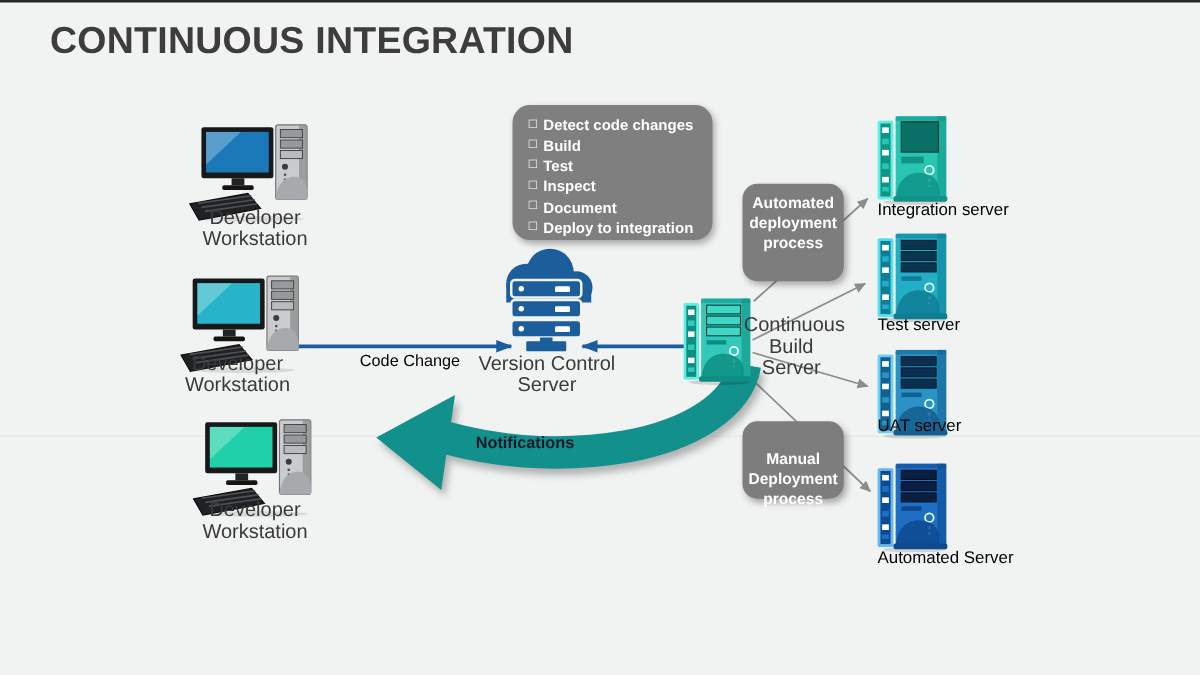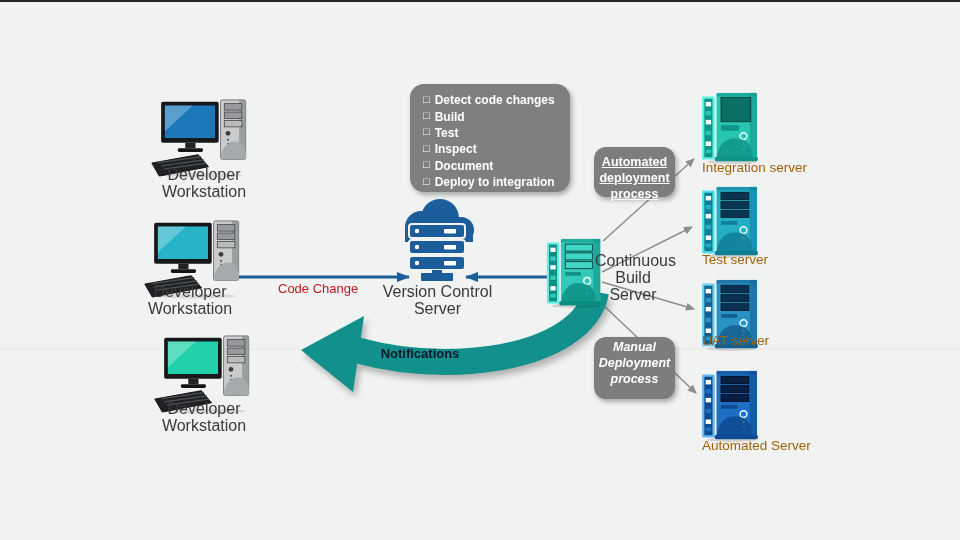--- a/index.html
+++ b/index.html
@@ -11,61 +11,62 @@
   .topbar { position:absolute; left:0; top:0; width:960px; height:2px; background:#262626; }
   .title {
     position:absolute; left:40px; top:16px; font-size:30px; font-weight:bold;
     color:#3d3d3d; letter-spacing:.2px; white-space:nowrap;
   }
   .lbl {
     position:absolute; z-index:2; color:#3a3a3a; font-size:16px; line-height:17px;
     text-align:center; white-space:pre-line;
   }
   .srvlbl {
-    position:absolute; z-index:2; color:#a16207; font-size:13.5px; text-align:right; white-space:nowrap;
+    position:absolute; z-index:2; color:#000000; font-size:13.5px; text-align:right; white-space:nowrap;
   }
   .svglayer { position:absolute; left:0; top:0; z-index:1; }
   .icon-abs { position:absolute; z-index:2; }
   .icon-abs svg { display:block; width:100%; height:100%; }
   .graybox {
     position:absolute; z-index:3; background:#7d7d7d; color:#fff; border-radius:12px;
     font-weight:bold; text-align:center; box-shadow:2px 3px 5px rgba(0,0,0,.3);
     white-space:pre-line;
   }
-  .box-auto   { left:594px; top:147px; width:81px; height:50px; font-size:12.5px; line-height:16px; padding-top:7px;text-decoration:underline; }
-  .box-manual { left:594px; top:337px; width:81px; height:62px; font-size:12.5px; line-height:16px; padding-top:2px;font-style:italic; }
+  .box-auto   { left:594px; top:147px; width:81px; height:78px; font-size:12.5px; line-height:16px; padding-top:7px; }
+  .box-manual { left:594px; top:337px; width:81px; height:62px; font-size:12.5px; line-height:16px; padding-top:22px; }
   .checklist {
     position:absolute; z-index:3; left:410px; top:84px; width:160px; height:108px;
     background:#7f7f7f; border-radius:14px; box-shadow:2px 3px 5px rgba(0,0,0,.3);
     color:#fff; padding:8px 0 0 13px;
   }
   .checklist .row { display:flex; align-items:center; gap:5px; height:16.4px; font-size:12px; font-weight:bold; white-space:nowrap; }
   .cb { font-size:11px; line-height:11px; position:relative; top:-1px; }
   .notif {
     position:absolute; z-index:2; left:368px; top:346px; width:104px; text-align:center;
     color:#0f172a; font-weight:bold; font-size:13px; white-space:nowrap;
   }
-  .codechange { position:absolute; z-index:2; left:278px; top:281px; width:100px; text-align:left; color:#b91c1c; font-size:13px; white-space:nowrap; }
+  .codechange { position:absolute; z-index:2; left:278px; top:281px; width:100px; text-align:center; color:#000000; font-size:13px; white-space:nowrap; }
   
   .srv-build       { --body:#33c8ba; --dark:#0d8e82; --bay:#3fd6c6; --baystroke:#063f38; --rackframe:#5ff0e0; }
   .srv-integration { --body:#27c5b2; --dark:#0f9487; --bay:#0a6f65; --baystroke:#063f38; --rackframe:#5ff0e0; --bars-display:none; --panel-display:block; }
   .srv-test        { --body:#23aec6; --dark:#0f7d95; --bay:#0a3550; --baystroke:#052030; --rackframe:#54e0f0; }
   .srv-uat         { --body:#2a92c5; --dark:#135f8e; --bay:#0a2f50; --baystroke:#052030; --rackframe:#6cd0f5; }
   .srv-production  { --body:#1e6fc4; --dark:#0d4a90; --bay:#081f42; --baystroke:#030f25; --rackframe:#64b8f2; }
   .ws1 { --screen:#1b79ba; }
   .ws2 { --screen:#28b4c8; }
   .ws3 { --screen:#1fd0a8; }
   .tealarrow { filter:drop-shadow(3px 5px 3px rgba(60,60,60,.35)); }
 </style>
 </head>
 <body>
 
 <div class="stage">
   <div class="topbar"></div>
 
+  <div class="title">CONTINUOUS INTEGRATION</div>
 
   <svg width="0" height="0" style="position:absolute" aria-hidden="true">
     <defs>
       <g id="tower-def">
         <ellipse cx="34" cy="77.5" rx="28" ry="2.5" fill="rgba(0,0,0,.13)"></ellipse>
         <rect x="1" y="5" width="14" height="70" rx="1.5" fill="var(--rackframe)"></rect>
         <rect x="3.5" y="7.5" width="9" height="65" fill="var(--dark)"></rect>
         <rect x="5" y="11" width="6" height="5" fill="#ffffff"></rect>
         <rect x="5" y="21" width="6" height="5" fill="var(--body)"></rect>
         <rect x="5" y="31" width="6" height="5" fill="#ffffff"></rect>

